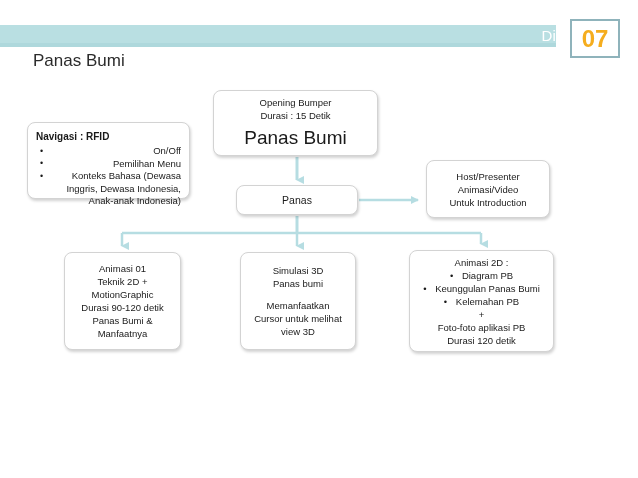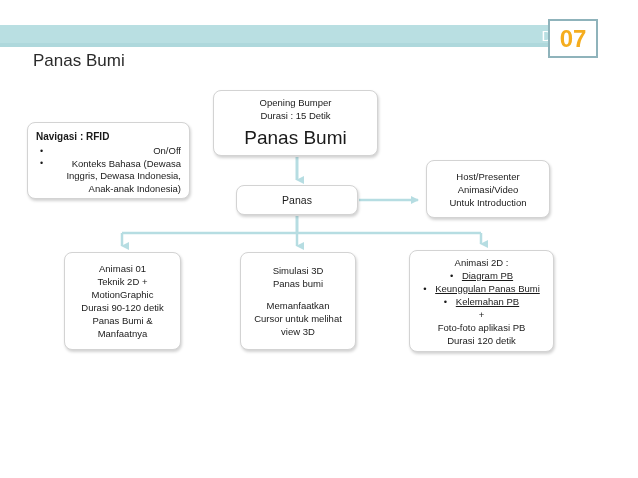--- a/index.html
+++ b/index.html
@@ -39,21 +39,21 @@
     position: absolute;
     right: 46px;
     top: 26px;
     font-size: 15px;
     color: #ffffff;
     letter-spacing: 0.2px;
     line-height: 20px;
   }
   #page-number-box {
     position: absolute;
-    left: 548px;
+    left: 570px;
     top: 19px;
     width: 50px;
     height: 39px;
     border: 2px solid #8fb3bb;
     background: #ffffff;
     box-sizing: border-box;
     display: flex;
     align-items: center;
     justify-content: center;
   }
@@ -174,21 +174,20 @@
   #node-anim2d {
     left: 409px;
     top: 250px;
     width: 145px;
     height: 102px;
   }
   #node-anim2d .b2 {
     position: relative;
     padding-left: 12px;
     display: inline-block;
-    text-decoration: underline;
   }
   #node-anim2d .b2::before {
     content: "\2022";
     position: absolute;
     left: 0;
     top: 0;
   }
 
   
   #connectors {
@@ -235,20 +234,21 @@
 
     <line x1="122" y1="233" x2="122" y2="246" stroke="#b6dde2" stroke-width="2.5" marker-end="url(#arrow-down)"></line>
     <line x1="297" y1="233" x2="297" y2="246" stroke="#b6dde2" stroke-width="2.5" marker-end="url(#arrow-down)"></line>
     <line x1="481" y1="233" x2="481" y2="244" stroke="#b6dde2" stroke-width="2.5" marker-end="url(#arrow-down)"></line>
   </svg>
 
   <div class="node" id="node-navigasi">
     <span class="hdr">Navigasi : RFID</span>
     <ul class="bullets">
       <li>On/Off</li>
+      <li>Pemilihan Menu</li>
       <li>Konteks Bahasa (Dewasa Inggris, Dewasa Indonesia, Anak-anak Indonesia)</li>
     </ul>
   </div>
 
   <div class="node" id="node-bumper">
     <span>Opening Bumper</span>
     <span>Durasi : 15 Detik</span>
     <span class="big">Panas Bumi</span>
   </div>
 

